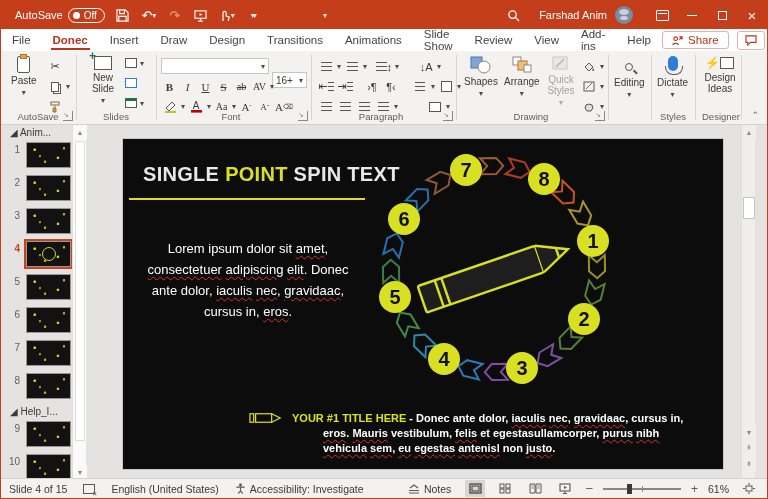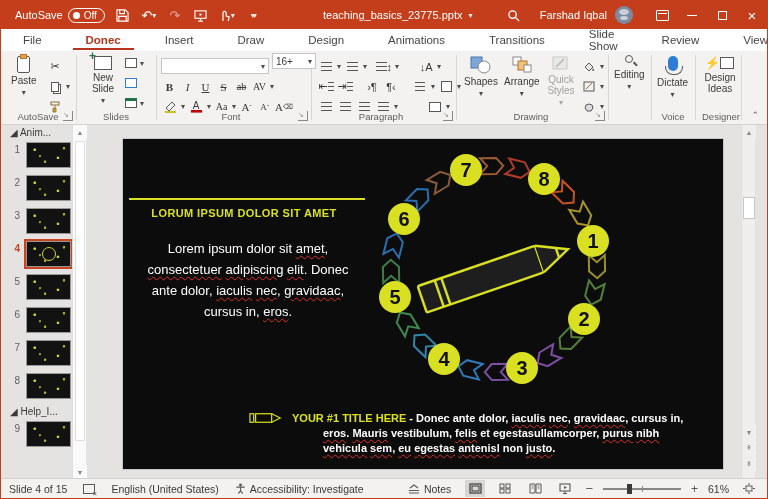--- a/index.html
+++ b/index.html
@@ -21,21 +21,21 @@
   .avatar { width:18px; height:18px; border-radius:50%; background:#7a8aa0; position:relative; overflow:hidden; }
   .avatar::after { content:""; position:absolute; left:4px; top:3px; width:10px; height:6px; border-radius:50%; background:#c9cfd8; box-shadow:0 6px 0 -1px #c9cfd8; }
   .winbtn { width:30px; height:28px; display:flex; align-items:center; justify-content:center; font-size:13px; }
   .maxbox { width:9px; height:9px; border:1px solid #fff; }
   .minbar { width:10px; border-top:1px solid #fff; }
   .ribopts { width:13px; height:11px; border:1px solid #fff; border-radius:1px; position:relative; }
   .ribopts::after { content:""; position:absolute; left:1px; right:1px; top:2px; border-top:1px solid #fff; }
 
   
   .tabrow { position:absolute; top:28px; left:0; width:100%; height:22px; background:#fff; display:flex; align-items:center; font-size:11.5px; color:#444; }
-  .tab { padding:3px 22px; height:22px; display:flex; align-items:center; }
+  .tab { padding:3px 11px; height:22px; display:flex; align-items:center; }
   .tab.active { color:#b5341b; font-weight:bold; position:relative; }
   .tab.active::after { content:""; position:absolute; left:9px; right:9px; bottom:1px; border-bottom:2.5px solid #b5341b; }
   .tabrow-right { margin-left:auto; display:flex; align-items:center; gap:8px; padding-right:10px; }
   .sharebtn { display:flex; align-items:center; gap:5px; border:1px solid #e0b4a8; border-radius:3px; color:#b5341b; padding:2px 9px; font-size:11.5px; background:#fff; }
   .cmtbtn { border:1px solid #e0b4a8; border-radius:3px; width:28px; height:19px; display:flex; align-items:center; justify-content:center; }
 
   
   .ribbon { position:absolute; top:50px; left:0; width:100%; height:74px; background:#f3f2f1; border-bottom:1px solid #d4d2d0; font-size:10px; color:#3b3a39; }
   .sep { position:absolute; top:4px; bottom:4px; width:1px; background:#d8d6d4; }
   .glabel { position:absolute; bottom:2px; font-size:9.5px; color:#605e5c; text-align:center; }
@@ -148,32 +148,31 @@
         <svg width="12" height="13" viewBox="0 0 12 13">
             <path d="M4,12 V4 a1.6,1.6 0 0 1 3.2,0 V7 l3,1 l-1,4" fill="none" stroke="#fff" stroke-width="1.2"></path>
           </svg>
         <span class="caret">▾</span>
       </span>
       <span class="tb-ic">
           <span class="caret" style="letter-spacing:-2px">▾▾</span>
         </span>
     </div>
     <div class="tb-file">
-      <span>teaching_basics_23775.pptx</span>
       <span class="caret">▾</span>
     </div>
     <div class="tb-right">
       <span class="tb-ic" style="margin-right:18px">
         <svg width="13" height="13" viewBox="0 0 14 14">
             <circle cx="6" cy="6" r="4" fill="none" stroke="#fff" stroke-width="1.4"></circle>
             <path d="M9,9 l4,4" stroke="#fff" stroke-width="1.4"></path>
           </svg>
       </span>
       <div class="tb-user">
-        <span>Farshad Iqbal</span>
+        <span>Farshad Anim</span>
         <span class="avatar"></span>
       </div>
       <span class="winbtn">
           <span class="ribopts"></span>
         </span>
       <span class="winbtn">
           <span class="minbar"></span>
         </span>
       <span class="winbtn">
           <span class="maxbox"></span>
@@ -181,22 +180,22 @@
       <span class="winbtn" style="font-size:15px">×</span>
     </div>
   </div>
 
   <div class="tabrow">
     <span class="tab">File</span>
     <span class="tab active">Donec</span>
     <span class="tab">Insert</span>
     <span class="tab">Draw</span>
     <span class="tab">Design</span>
+    <span class="tab">Transitions</span>
     <span class="tab">Animations</span>
-    <span class="tab">Transitions</span>
     <span class="tab">Slide Show</span>
     <span class="tab">Review</span>
     <span class="tab">View</span>
     <span class="tab">Add-ins</span>
     <span class="tab">Help</span>
     <div class="tabrow-right">
       <span class="sharebtn">
         <svg width="11" height="11" viewBox="0 0 12 12">
             <circle cx="4" cy="4" r="2" fill="none" stroke="#b5341b" stroke-width="1.2"></circle>
             <path d="M1,11 c0-2.5,6-2.5,6,0" fill="none" stroke="#b5341b" stroke-width="1.2"></path>
@@ -263,21 +262,21 @@
     <div class="minirow" style="left:124px; top:47px">
       <span class="sq-ic" style="border-top:3px solid #217346"></span>
         <span class="caret">▾</span>
     </div>
     <span class="glabel" style="left:80px; width:70px">Slides</span>
 
     <div class="combo" style="position:absolute; left:160px; top:7px; width:108px">
       <span></span>
         <span class="caret">▾</span>
     </div>
-    <div class="combo" style="position:absolute; left:271px; top:2px; width:44px">
+    <div class="combo" style="position:absolute; left:271px; top:21px; width:35px">
       <span>16+</span>
         <span class="caret">▾</span>
     </div>
     <div class="minirow" style="left:161px; top:28px">
       <span class="fbtn" style="font-weight:bold">B</span>
       <span class="fbtn" style="font-style:italic">I</span>
       <span class="fbtn" style="text-decoration:underline">U</span>
       <span class="fbtn" style="text-decoration:line-through">S</span>
       <span class="fbtn" style="text-decoration:line-through; font-size:10px">ab</span>
       <span class="fbtn" style="font-size:10px">AV</span>
@@ -402,32 +401,32 @@
       <span class="icbox">
         <svg width="12" height="11" viewBox="0 0 12 11">
             <path d="M2,7 a4,4 0 1 1 8,0 l-2,3 h-4 z" fill="#dcdcdc" stroke="#5a5856"></path>
           </svg>
       </span>
         <span class="caret">▾</span>
     </div>
     <span class="glabel" style="left:495px; width:70px">Drawing</span>
     <span class="launcher" style="left:594px">↘</span>
 
-    <div class="bigbtn" style="left:613px; top:4px">
+    <div class="bigbtn" style="left:613px; top:12px">
       <span class="mag"></span>
       <span style="margin-top:4px">Editing</span>
         <span class="caret">▾</span>
     </div>
 
     <div class="bigbtn" style="left:656px">
       <span class="mic-ic"></span>
       <span>Dictate</span>
         <span class="caret">▾</span>
     </div>
-    <span class="glabel" style="left:652px; width:40px">Voice</span>
+    <span class="glabel" style="left:652px; width:40px">Styles</span>
 
     <div class="bigbtn" style="left:700px; width:38px">
       <span style="display:flex;align-items:center">
           <span class="bolt">⚡</span>
           <span class="sq-ic" style="width:14px;height:12px"></span>
         </span>
       <span>Design Ideas</span>
     </div>
     <span class="glabel" style="left:698px; width:44px">Designer</span>
 
@@ -470,30 +469,34 @@
         </div>
       <div class="trow">
           <span class="tnum">8</span>
           <span class="tmb"></span>
         </div>
       <div class="sect">◢ <span>Help_I...</span></div>
       <div class="trow">
           <span class="tnum">9</span>
           <span class="tmb"></span>
         </div>
+      <div class="trow">
+          <span class="tnum">10</span>
+          <span class="tmb"></span>
+        </div>
     </div>
     <div class="tscroll">
       <span class="sarrow" style="top:0">▲</span>
       <span class="thumbbar"></span>
       <span class="sarrow" style="bottom:0">▼</span>
     </div>
 
     <div class="slide">
+      <div class="s-title"><span><span>SINGLE </span><span class="hl">POINT</span><span> SPIN TEXT</span></span></div>
       <div class="s-underline"></div>
-      <div class="s-subtitle">LORUM IPSUM DOLOR SIT AMET</div>
       <div class="s-body"><span><span>Lorem ipsum dolor sit </span><span class="sp">amet</span><span>, </span><span class="sp">consectetuer</span><span> </span><span class="sp">adipiscing</span><span> </span><span class="sp">elit</span><span>. Donec ante dolor, </span><span class="sp">iaculis</span><span> </span><span class="sp">nec</span><span>, </span><span class="sp">gravidaac</span><span>, cursus in, </span><span class="sp">eros</span><span>.</span></span></div>
 
       <svg class="diagram" width="290" height="258" viewBox="0 0 290 258">
 
         <g fill="none" stroke-width="2">
           <path d="M-12,-8 L4,-8 L11,0 L4,8 L-12,8 L-5,0 Z" transform="translate(212.6,45.9) rotate(44)" stroke="#c8531f"></path>
           <path d="M-12,-8 L4,-8 L11,0 L4,8 L-12,8 L-5,0 Z" transform="translate(229.3,67.0) rotate(59)" stroke="#a9952c"></path>
           <path d="M-12,-8 L4,-8 L11,0 L4,8 L-12,8 L-5,0 Z" transform="translate(244.0,118.2) rotate(89)" stroke="#9c8f2b"></path>
           <path d="M-12,-8 L4,-8 L11,0 L4,8 L-12,8 L-5,0 Z" transform="translate(240.9,144.9) rotate(104)" stroke="#55803c"></path>
           <path d="M-12,-8 L4,-8 L11,0 L4,8 L-12,8 L-5,0 Z" transform="translate(215.1,191.6) rotate(134)" stroke="#55803c"></path>

